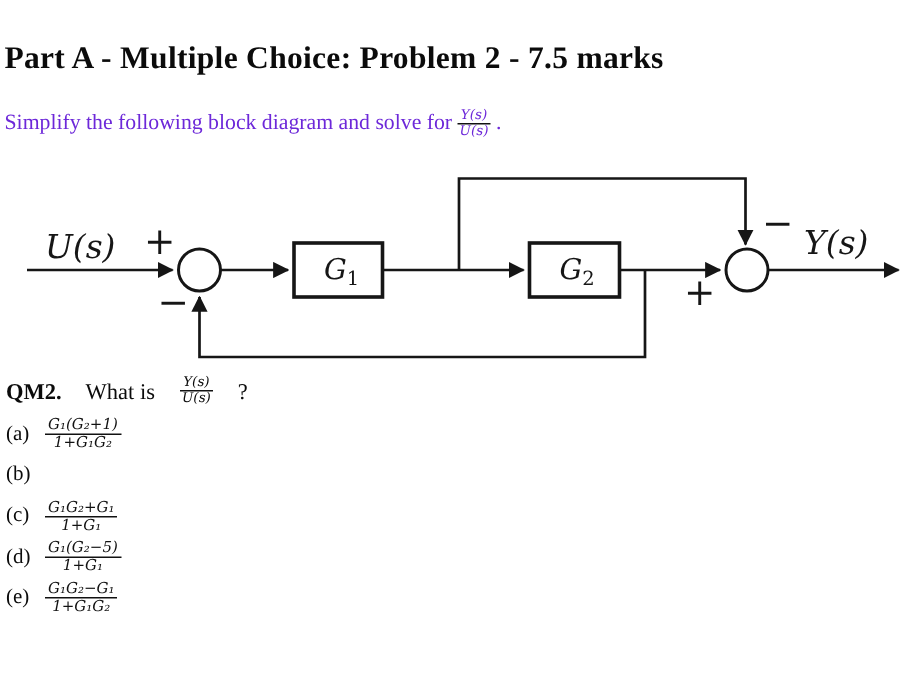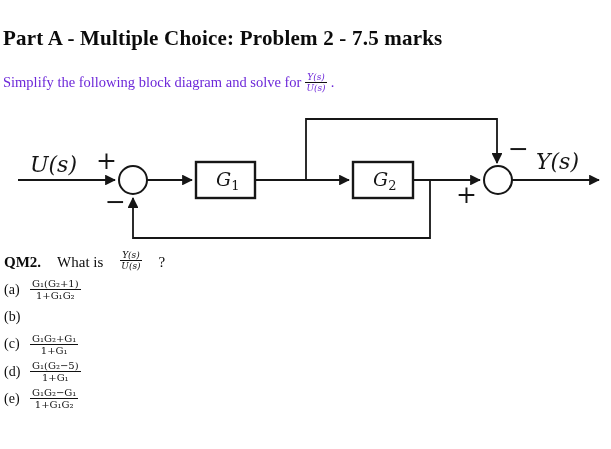--- a/index.html
+++ b/index.html
@@ -18,21 +18,21 @@
     font-size:14.5px;color:#6d28d9;
   }
   .frac{
     display:inline-flex;flex-direction:column;align-items:center;
     font-family:"DejaVu Serif","Liberation Serif",serif;
     line-height:1.12;text-align:center;
   }
   .frac .num{display:block;border-bottom:1px solid #111;padding:0 2px;}
   .frac .den{display:block;padding:0 2px;}
   .frac.tiny{font-size:9px;font-style:italic;}
-  .frac.opt{font-size:10px;}
+  .frac.opt{font-size:10px;font-style:italic;}
   .diagram{position:absolute;left:0;top:105px;}
   .dtext{fill:#161616;font-family:"DejaVu Serif","Liberation Serif",serif;}
   .question{position:absolute;left:4px;top:250px;}
   .q-line{display:flex;align-items:flex-end;gap:16px;font-size:15px;color:#0b0b0b;}
   .q-id{font-weight:bold;}
   .options{margin-top:7px;}
   .option{display:flex;align-items:center;gap:8px;margin-bottom:4px;min-height:23px;}
   .opt-label{font-size:14px;color:#0b0b0b;width:18px;}
 </style>
 </head>

